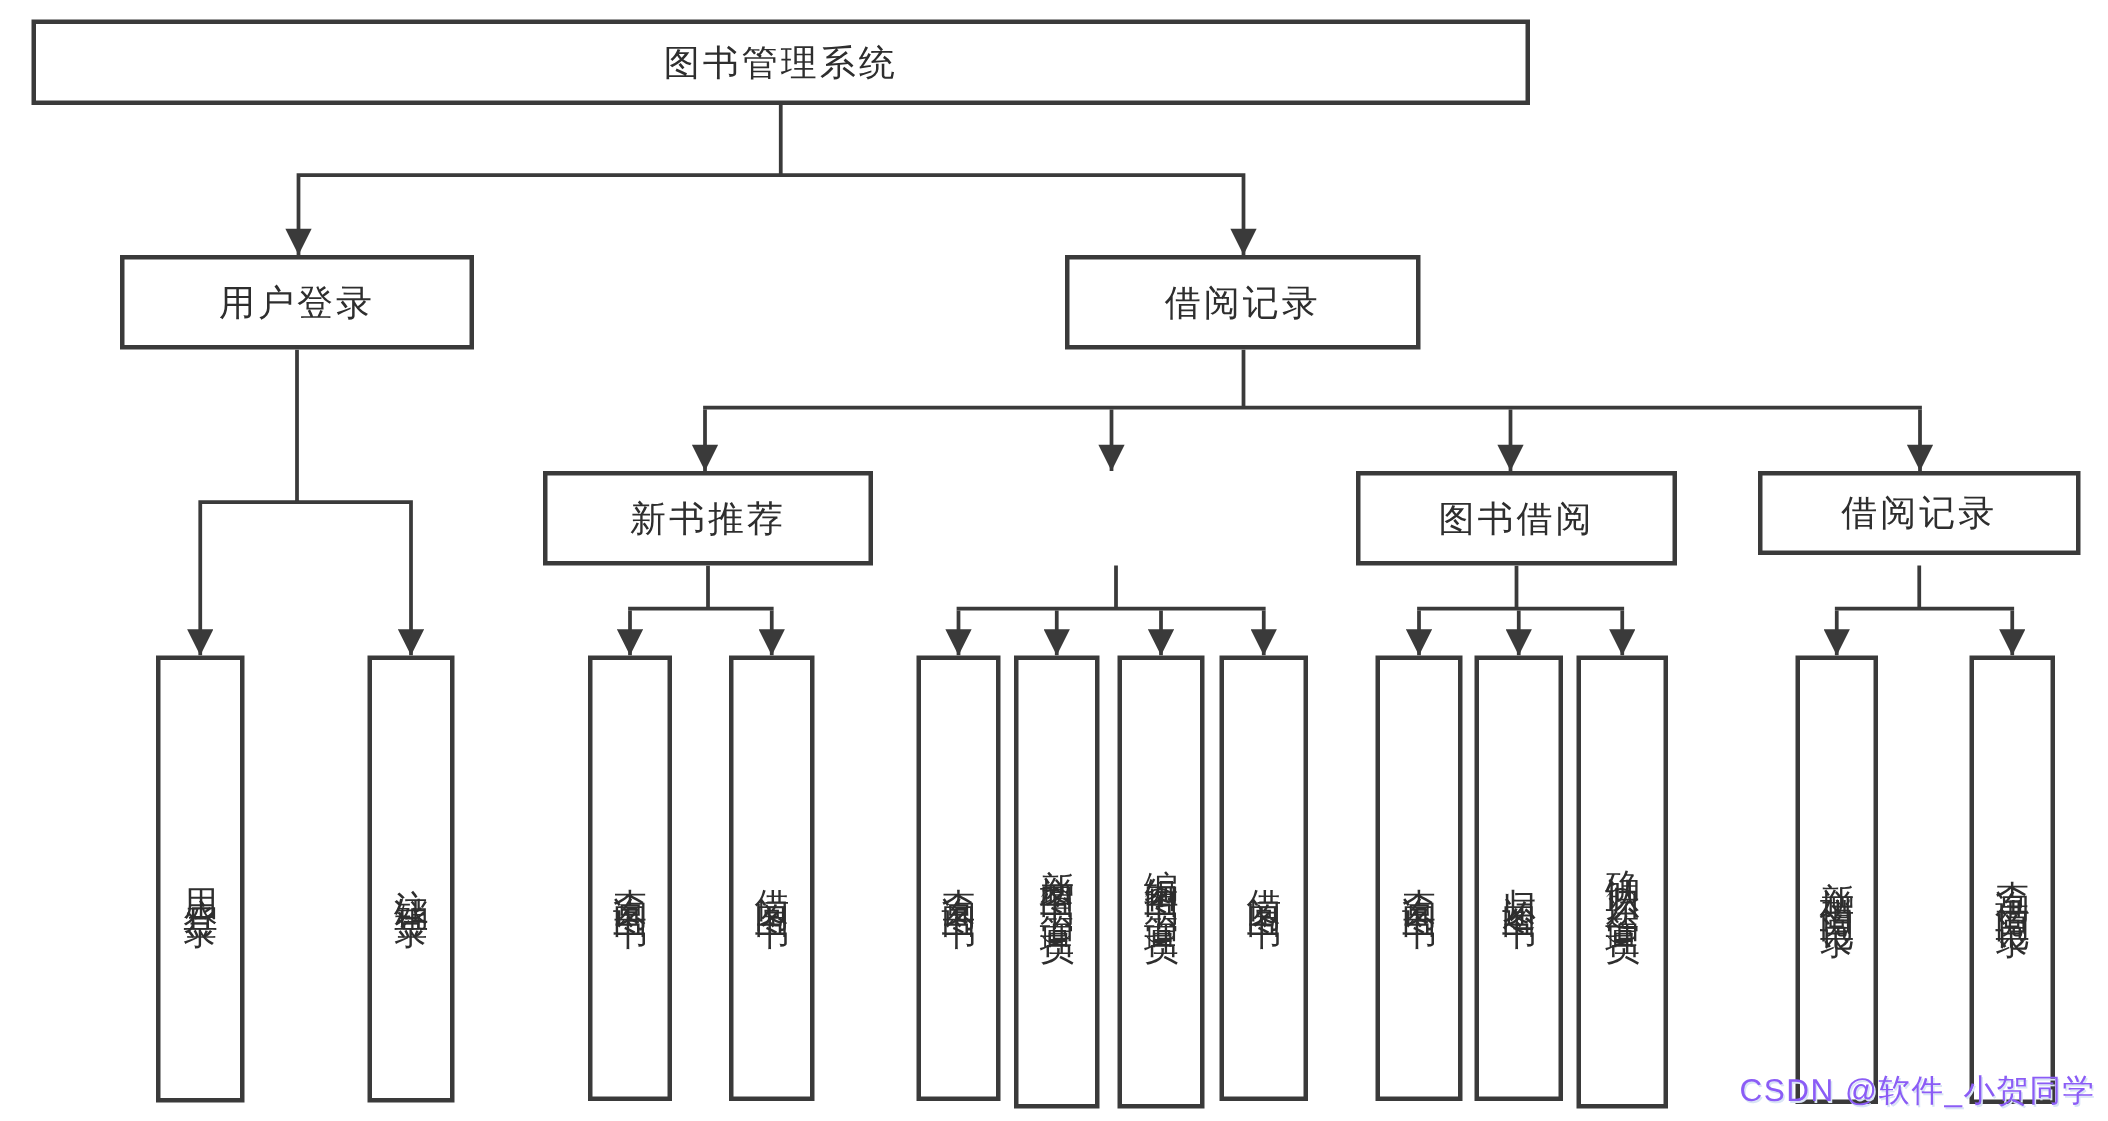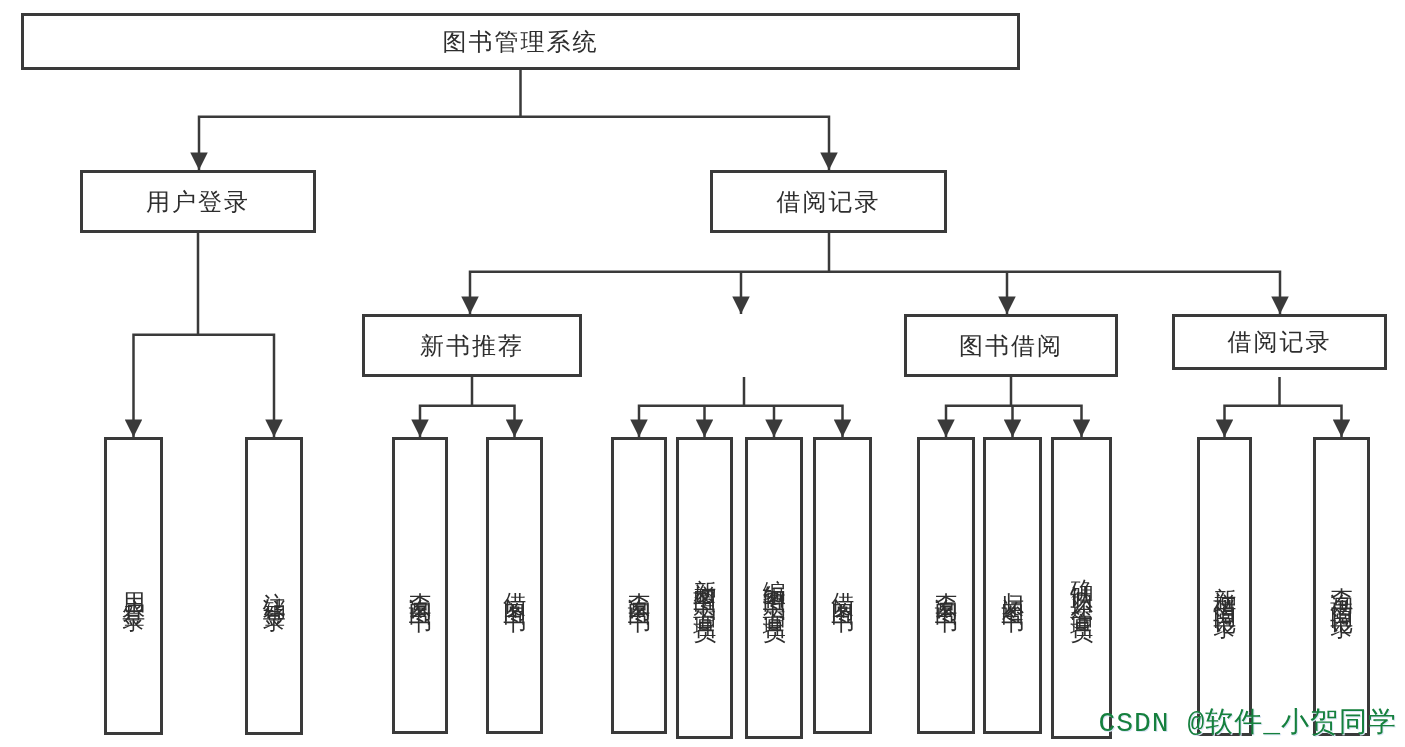--- a/index.html
+++ b/index.html
@@ -41,27 +41,26 @@
   .vbox span {
     writing-mode: vertical-rl;
     font-size: 23px;
     letter-spacing: 6px;
     line-height: 1.1;
   }
   .watermark {
     position: absolute;
     right: 8px;
     bottom: 6px;
-    font-size: 28px;
-    color: #15803d;
+    font-size: 21px;
+    color: #8b5cf6;
     text-shadow: 1px 1px 0 #d9e4f5;
     letter-spacing: 1px;
     z-index: 5;
     white-space: nowrap;
-    font-family: Liberation Mono, monospace;
   }
 </style>
 </head>
 <body>
 
 <div class="canvas">
 
   <svg class="connectors" viewBox="0 0 1405 747" xmlns="http://www.w3.org/2000/svg" shape-rendering="geometricPrecision">
     <defs>
       <marker id="arw" viewBox="0 0 10 10" refX="10" refY="5" markerWidth="9.5" markerHeight="7" orient="auto">

